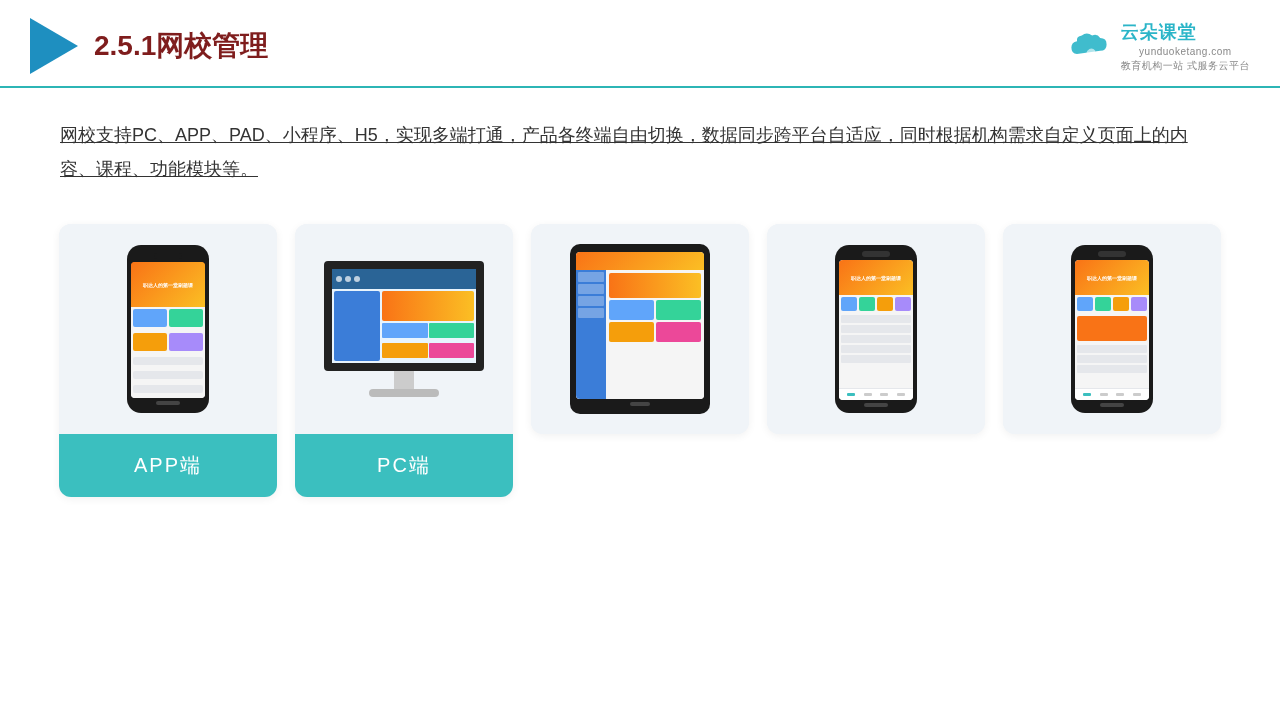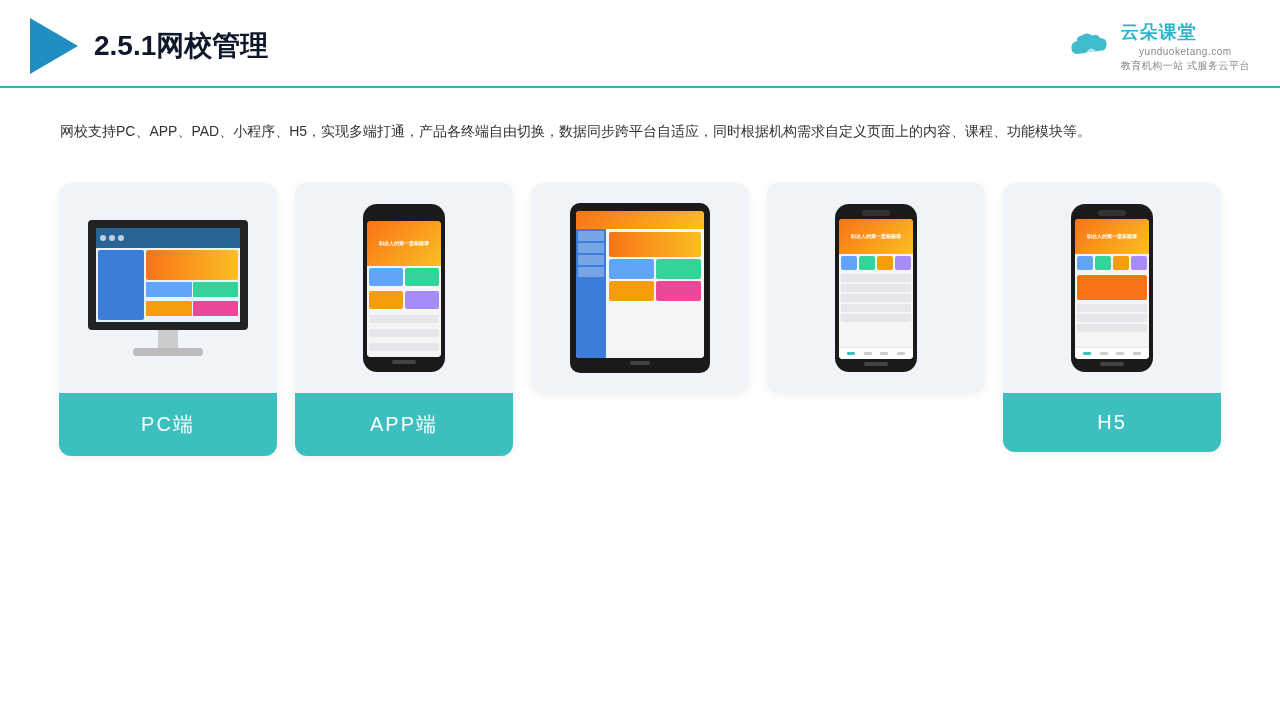--- a/index.html
+++ b/index.html
@@ -27,21 +27,21 @@
     .logo-triangle {
       width: 0;
       height: 0;
       border-top: 28px solid transparent;
       border-bottom: 28px solid transparent;
       border-left: 48px solid #1e8fc0;
     }
     .page-title {
       font-size: 28px;
       font-weight: bold;
-      color: #0f172a;
+      color: #7f1d1d;
     }
     .header-right {
       display: flex;
       flex-direction: column;
       align-items: center;
     }
     .cloud-icon-svg {
       width: 48px;
       height: 32px;
     }
@@ -55,23 +55,24 @@
       font-size: 10px;
       color: #888;
       text-align: center;
       margin-top: 2px;
       letter-spacing: 0.5px;
     }
 
     
     .description {
       padding: 30px 60px 10px 60px;
-      font-size: 14px;
+      font-size: 18px;
       color: #333;
       line-height: 1.9;
+      text-decoration: underline;
     }
 
     
     .cards-container {
       display: flex;
       gap: 18px;
       padding: 28px 50px 30px 50px;
       justify-content: center;
       align-items: flex-start;
     }
@@ -478,20 +479,44 @@
     </div>
   </div>
 </div>
 
 <div class="description">网校支持PC、APP、PAD、小程序、H5，实现多端打通，产品各终端自由切换，数据同步跨平台自适应，同时根据机构需求自定义页面上的内容、课程、功能模块等。</div>
 
 <div class="cards-container">
 
   <div class="card">
     <div class="card-image-area">
+      <div class="phone-mockup">
+        <div class="phone-notch"></div>
+        <div class="phone-screen">
+          <div class="phone-screen-header">
+            <div class="phone-screen-header-text">职达人的第一堂刷题课</div>
+          </div>
+          <div class="phone-screen-body">
+            <div class="phone-mini-card"></div>
+            <div class="phone-mini-card"></div>
+            <div class="phone-mini-card"></div>
+            <div class="phone-mini-card"></div>
+            <div class="phone-list-item"></div>
+            <div class="phone-list-item"></div>
+            <div class="phone-list-item"></div>
+          </div>
+        </div>
+        <div class="phone-home-btn"></div>
+      </div>
+    </div>
+    <div class="card-label">APP端</div>
+  </div>
+
+  <div class="card">
+    <div class="card-image-area">
       <div class="pc-monitor">
         <div class="monitor-screen">
           <div class="monitor-screen-inner">
             <div class="monitor-nav">
               <div class="monitor-nav-dot"></div>
               <div class="monitor-nav-dot"></div>
               <div class="monitor-nav-dot"></div>
             </div>
             <div class="monitor-content">
               <div class="monitor-sidebar-block"></div>
@@ -509,44 +534,20 @@
         </div>
         <div class="monitor-stand-neck"></div>
         <div class="monitor-stand-base"></div>
       </div>
     </div>
     <div class="card-label">PC端</div>
   </div>
 
   <div class="card">
     <div class="card-image-area">
-      <div class="phone-mockup">
-        <div class="phone-notch"></div>
-        <div class="phone-screen">
-          <div class="phone-screen-header">
-            <div class="phone-screen-header-text">职达人的第一堂刷题课</div>
-          </div>
-          <div class="phone-screen-body">
-            <div class="phone-mini-card"></div>
-            <div class="phone-mini-card"></div>
-            <div class="phone-mini-card"></div>
-            <div class="phone-mini-card"></div>
-            <div class="phone-list-item"></div>
-            <div class="phone-list-item"></div>
-            <div class="phone-list-item"></div>
-          </div>
-        </div>
-        <div class="phone-home-btn"></div>
-      </div>
-    </div>
-    <div class="card-label">APP端</div>
-  </div>
-
-  <div class="card">
-    <div class="card-image-area">
       <div class="tablet-mockup">
         <div class="tablet-screen">
           <div class="tablet-header"></div>
           <div class="tablet-body">
             <div class="tablet-sidebar">
               <div class="tablet-sidebar-item"></div>
               <div class="tablet-sidebar-item"></div>
               <div class="tablet-sidebar-item"></div>
               <div class="tablet-sidebar-item"></div>
             </div>
@@ -626,16 +627,15 @@
           <div class="miniapp-bottom-bar">
             <div class="miniapp-tab-dot active"></div>
             <div class="miniapp-tab-dot"></div>
             <div class="miniapp-tab-dot"></div>
             <div class="miniapp-tab-dot"></div>
           </div>
         </div>
         <div class="phone-chin"></div>
       </div>
     </div>
-    <div class="card-label">H5</div>
   </div>
 
 </div>
 
 </body></html>

